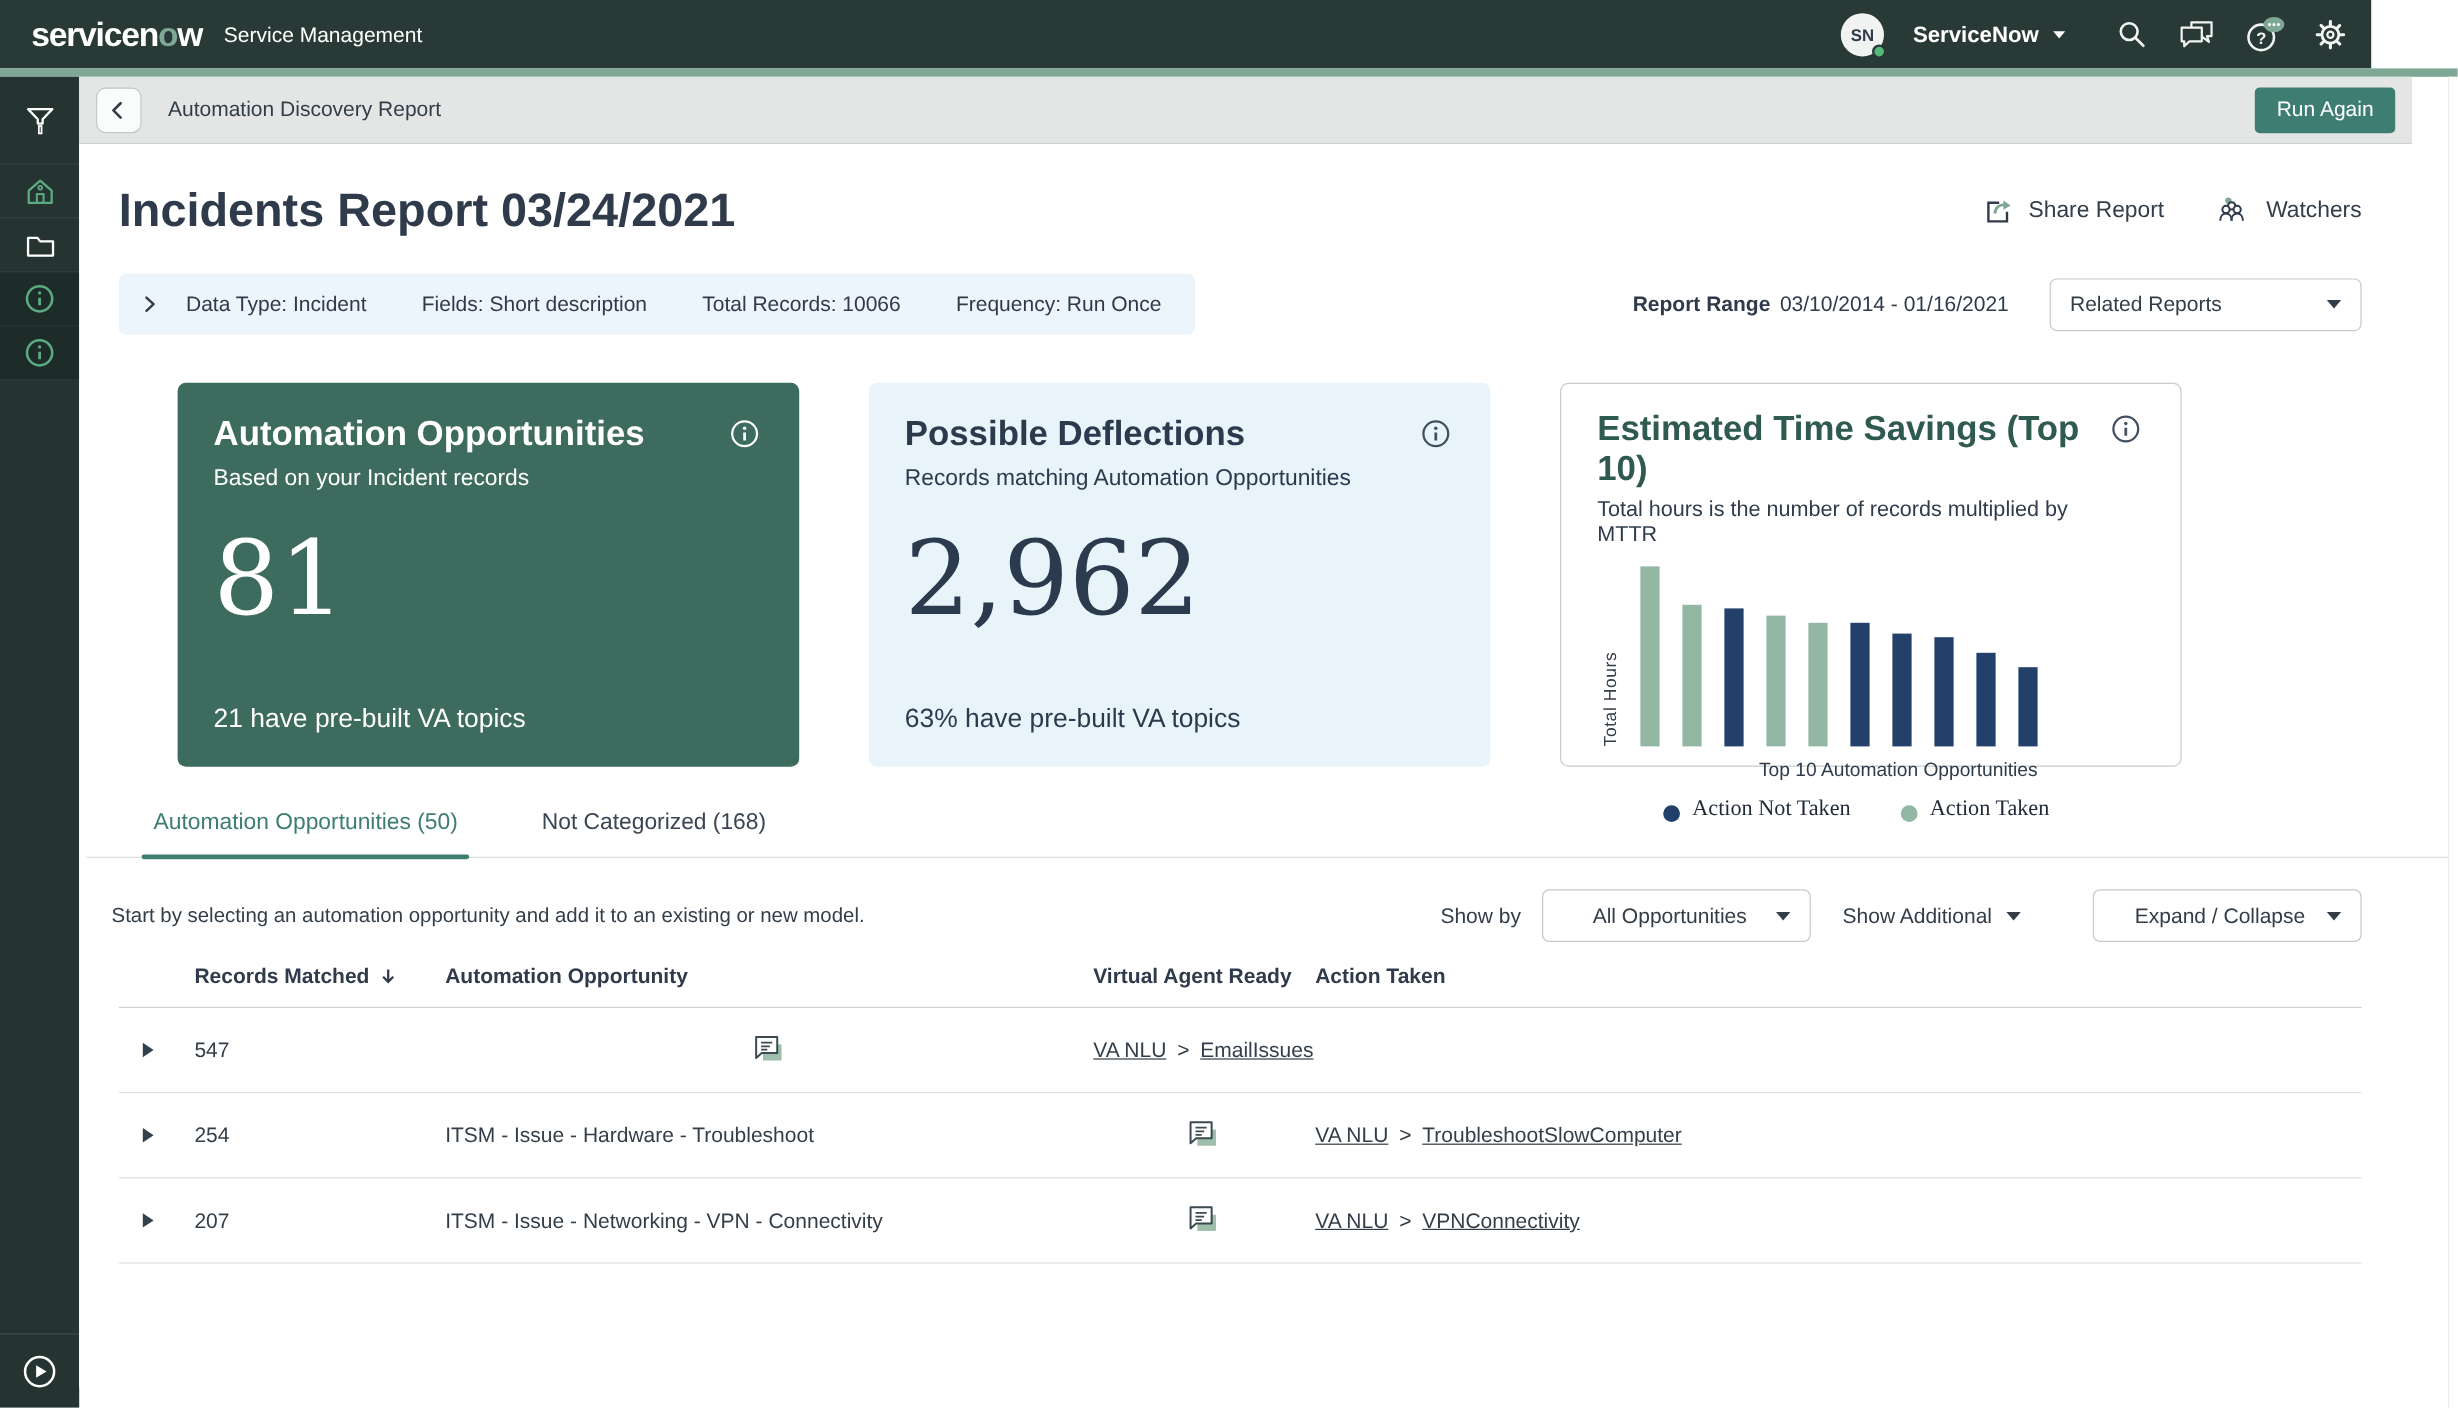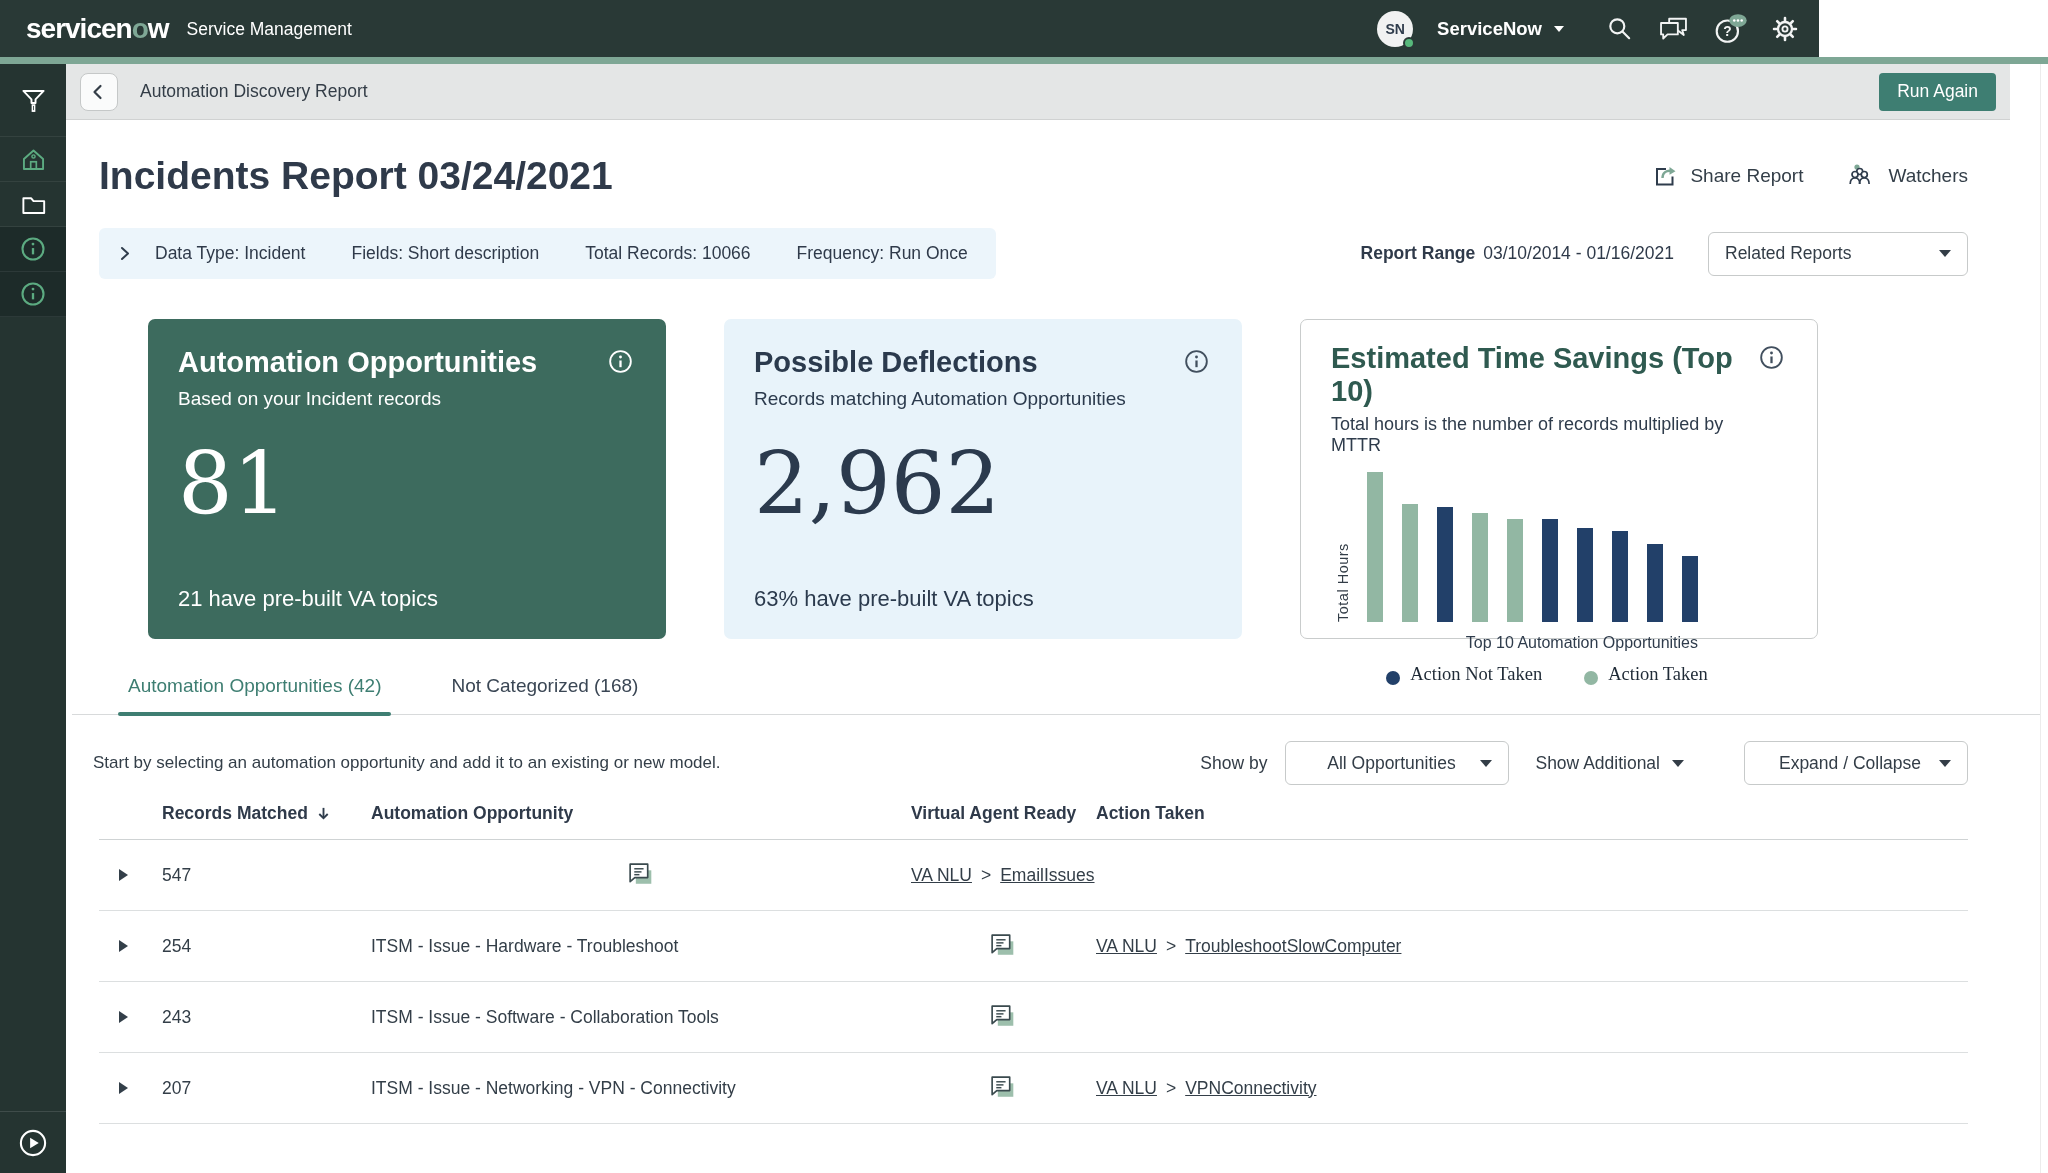--- a/index.html
+++ b/index.html
@@ -1,21 +1,21 @@
 <!DOCTYPE html>
 <html style="--topbar-bg: #293936; --sidebar-bg: #253431; --sidebar-dark: #1d2b29; --green-accent: #7ea795; --secondary-bar-bg: #e4e6e6; --teal: #3e7e72; --card-green-bg: #3d6b5e; --card-blue-bg: #e8f3fa; --card3-title: #2f5a50; --navy: #224069; --sage: #92b7a3; --dark-text: #2f3c4c; --info-strip: #ecf5fb; --row-divider: #dcdfe0;"><head>
 <meta charset="utf-8">
 <style>
   * { margin:0; padding:0; box-sizing:border-box; }
   html,body { width:2048px; height:1173px; overflow:hidden; background:#fff;
     font-family:"Liberation Sans","DejaVu Sans",sans-serif; color:var(--dark-text,#2f3c4c); }
   a { color:inherit; }
 
   
-  .topbar { position:absolute; top:0; left:0; width:1819px; height:57px;
+  .topbar { position:absolute; top:0; left:0; width:1976px; height:57px;
     background:var(--topbar-bg); display:flex; align-items:center; padding:0 20px 0 26px; }
   .logo { font-size:28px; font-weight:bold; color:#fff; letter-spacing:-1px; cursor:pointer; }
   .logo .logo-o { color:var(--green-accent); }
   .product { color:#fff; font-size:17.5px; margin-left:18px; margin-top:2px; }
   .topbar-right { margin-left:auto; display:flex; align-items:center; gap:24px; }
   .avatar { position:relative; width:36px; height:36px; border-radius:50%; background:#f1f2f2;
     display:flex; align-items:center; justify-content:center; font-size:14px; font-weight:bold; color:#2f3c4c; }
   .presence { position:absolute; right:-2px; bottom:-2px; width:12px; height:12px; border-radius:50%;
     background:#57b87b; border:2px solid var(--topbar-bg); }
   .user-menu { display:flex; align-items:center; gap:12px; color:#fff; font-size:18.5px; font-weight:600; cursor:pointer; margin-right:18px; }
@@ -362,21 +362,21 @@
               <span class="dot" style="background: rgb(146, 183, 163);"></span>
               <span>Action Taken</span>
             </div>
           </div>
         </div>
       </div>
     </section>
   </div>
 
   <div class="tabs">
-    <div class="tab active">Automation Opportunities (42)</div>
+    <div class="tab active">Automation Opportunities (50)</div>
     <div class="tab">Not Categorized (168)</div>
   </div>
 
   <div class="controls">
     <div class="hint">Start by selecting an automation opportunity and add it to an existing or new model.</div>
     <div class="ctrl-right">
       <span class="ctrl-label">Show by</span>
       <div class="select-box opp-select">
         <span style="margin:0 auto;">All Opportunities</span>
         <span class="caret"></span>
@@ -435,37 +435,20 @@
             <line x1="8" y1="7.5" x2="17" y2="7.5" stroke="#3a4a4e" stroke-width="1.4"></line>
             <line x1="8" y1="10.5" x2="15" y2="10.5" stroke="#3a4a4e" stroke-width="1.4"></line>
             <line x1="8" y1="13.2" x2="13" y2="13.2" stroke="#3a4a4e" stroke-width="1.4"></line>
           </svg>
       </span>
       <span class="action-cell">
         <a>VA NLU</a><span class="action-sep">&gt;</span><a>TroubleshootSlowComputer</a>
       </span>
     </div>
 
-    <div class="trow">
-      <span class="expander"></span>
-      <span>243</span>
-      <span>ITSM - Issue - Software - Collaboration Tools</span>
-      <span class="va-cell">
-        <svg width="31" height="29" viewBox="0 0 30 28">
-            <rect x="9.5" y="9" width="15" height="13" fill="#9dbfac"></rect>
-            <path d="M4 3 h17 v13 h-12.5 l-4.5 4 z" fill="#fff" stroke="#3a4a4e" stroke-width="1.6" stroke-linejoin="round"></path>
-            <line x1="8" y1="7.5" x2="17" y2="7.5" stroke="#3a4a4e" stroke-width="1.4"></line>
-            <line x1="8" y1="10.5" x2="15" y2="10.5" stroke="#3a4a4e" stroke-width="1.4"></line>
-            <line x1="8" y1="13.2" x2="13" y2="13.2" stroke="#3a4a4e" stroke-width="1.4"></line>
-          </svg>
-      </span>
-      <span class="action-cell">
-        <a></a><span></span><a></a>
-      </span>
-    </div>
 
     <div class="trow">
       <span class="expander"></span>
       <span>207</span>
       <span>ITSM - Issue - Networking - VPN - Connectivity</span>
       <span class="va-cell">
         <svg width="31" height="29" viewBox="0 0 30 28">
             <rect x="9.5" y="9" width="15" height="13" fill="#9dbfac"></rect>
             <path d="M4 3 h17 v13 h-12.5 l-4.5 4 z" fill="#fff" stroke="#3a4a4e" stroke-width="1.6" stroke-linejoin="round"></path>
             <line x1="8" y1="7.5" x2="17" y2="7.5" stroke="#3a4a4e" stroke-width="1.4"></line>

